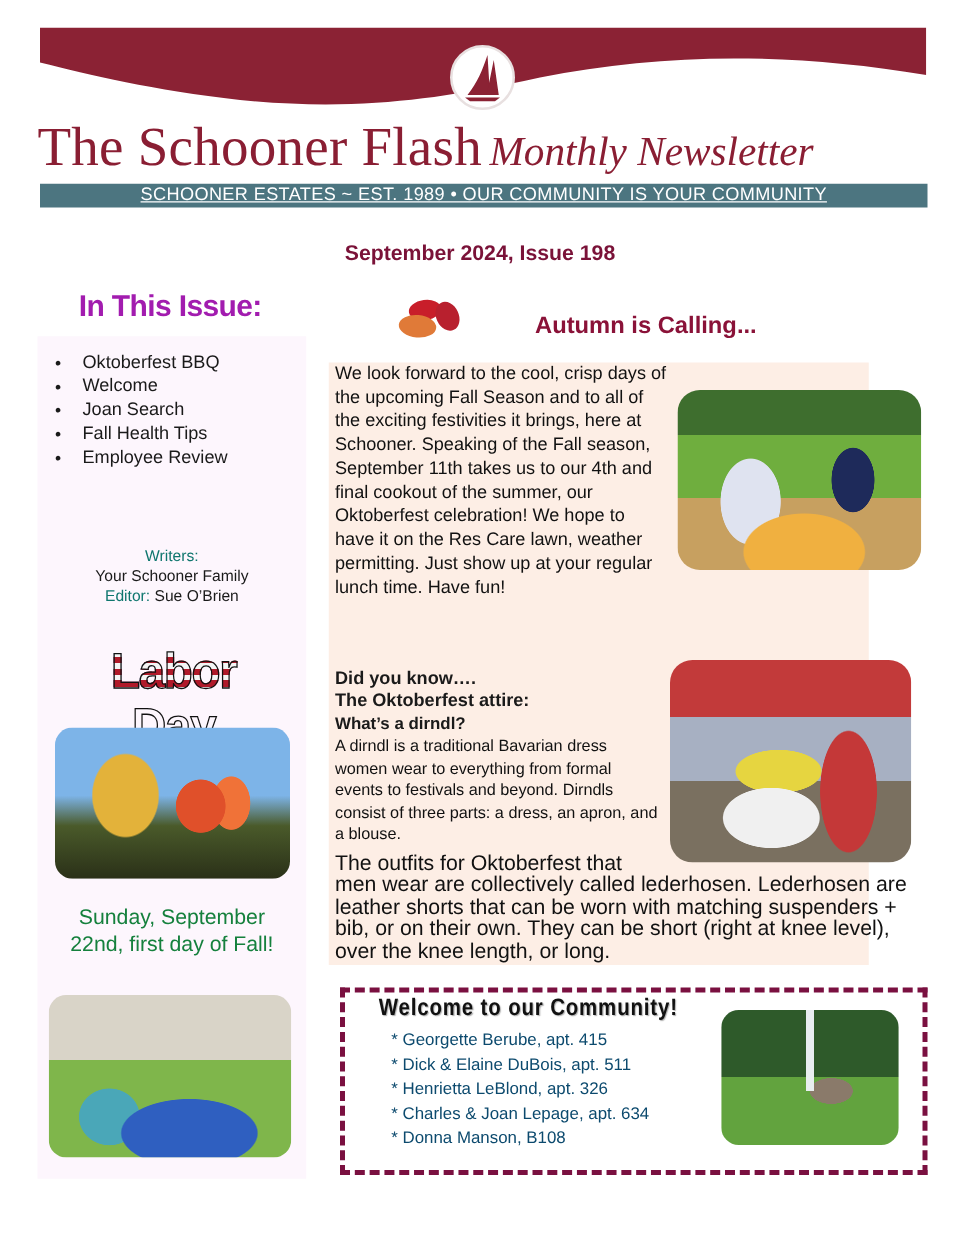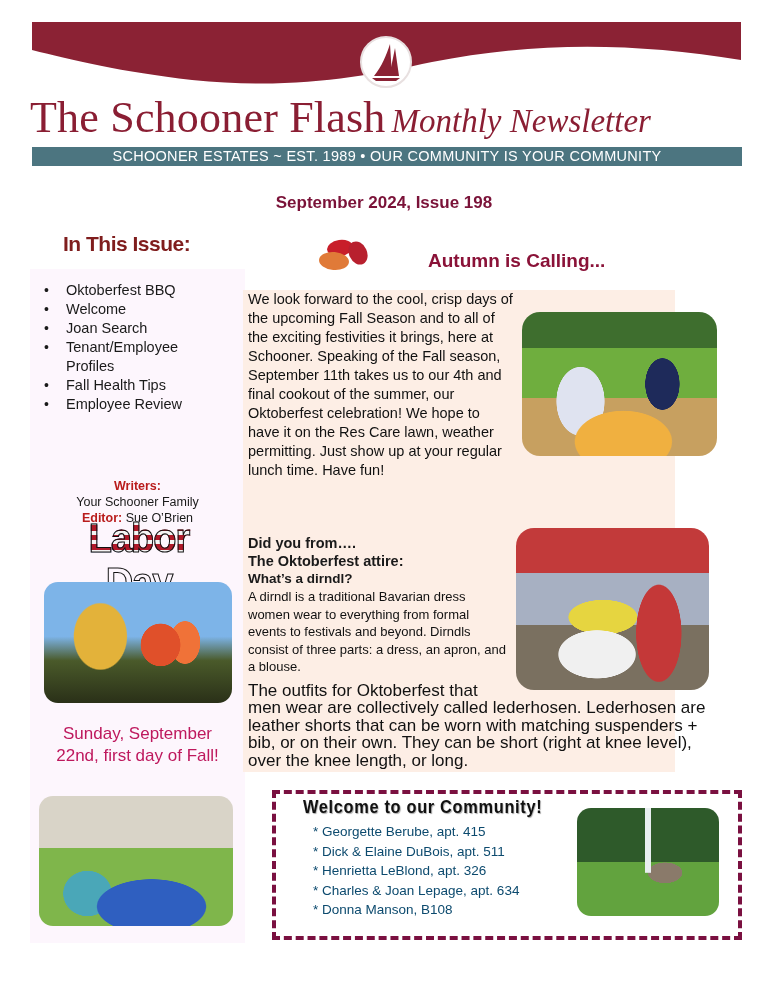--- a/index.html
+++ b/index.html
@@ -4,52 +4,52 @@
 <style>
   * { box-sizing: border-box; margin: 0; padding: 0; }
   html, body { width: 768px; height: 993px; background: #ffffff; overflow: hidden; }
   body { position: relative; font-family: "Liberation Sans", "DejaVu Sans", sans-serif; color: #1a1a1a; }
 
   .header-band { position: absolute; left: 32px; top: 22px; width: 709px; height: 70px; }
   .logo { position: absolute; left: 360px; top: 36px; width: 52px; height: 52px; border-radius: 50%; background: #fff; border: 2px solid #e8e0e0; }
   .masthead { position: absolute; left: 30px; top: 92px; width: 712px; height: 50px; white-space: nowrap; }
   .masthead .main { font-family: "Liberation Serif", "DejaVu Serif", serif; font-size: 44px; color: #8a1e33; letter-spacing: 0.2px; }
   .masthead .sub { font-family: "Liberation Serif", "DejaVu Serif", serif; font-size: 33px; font-style: italic; color: #8a1e33; margin-left: 6px; }
-  .tagline { position: absolute; left: 32px; top: 147px; width: 710px; height: 19px; background: #4c7580; color: #ffffff; font-size: 14.5px; text-align: center; line-height: 19px; letter-spacing: 0.3px; }
+  .tagline { position: absolute; left: 32px; top: 147px; width: 710px; height: 19px; background: #4c7580; color: #ffffff; font-size: 14.5px; text-align: center; line-height: 19px; letter-spacing: 0.3px; text-decoration: underline; }
 
   .issue { position: absolute; left: 0; top: 193px; width: 768px; text-align: center; font-size: 17px; font-weight: bold; color: #7a1238; }
 
-  .sidebar-title { position: absolute; left: 63px; top: 232px; font-size: 21px; font-weight: bold; color: #7f1d1d; letter-spacing: -0.5px; }
+  .sidebar-title { position: absolute; left: 63px; top: 232px; font-size: 24px; font-weight: bold; color: #a21caf; letter-spacing: -0.5px; }
   .sidebar { position: absolute; left: 30px; top: 269px; width: 215px; height: 674px; background: #fdf6fd; }
   .toc { position: absolute; left: 14px; top: 12px; list-style: none; font-size: 14.5px; line-height: 19px; }
   .toc li { position: relative; padding-left: 22px; }
   .toc li::before { content: "•"; position: absolute; left: 0; top: 0; font-size: 14px; }
   .credits { position: absolute; left: 0; top: 168px; width: 215px; text-align: center; font-size: 12.5px; line-height: 16px; }
-  .credits .lbl { color: #b91c1c; font-weight: bold; margin-top: 41px; }
+  .credits .lbl { color: #0f766e; font-weight: normal; }
   .labor-day { position: absolute; left: 22px; top: 248px; width: 174px; height: 42px; font-family: "Liberation Sans", sans-serif; font-weight: bold; font-size: 38px; letter-spacing: -1px; line-height: 42px; text-align: center; color: transparent;
     background: repeating-linear-gradient(180deg, #b01a2a 0 5px, #f4f4f4 5px 9px), linear-gradient(90deg, #1f2d6b 0 40%, transparent 40%);
     -webkit-background-clip: text; background-clip: text; -webkit-text-stroke: 1px #111; transform: scaleY(1.05); }
   .photo { position: absolute; border-radius: 14px; overflow: hidden; }
   .photo-autumn { left: 14px; top: 313px; width: 188px; height: 121px;
     background:
       radial-gradient(ellipse 28px 30px at 62% 52%, #e0502a 0 70%, transparent 72%),
       radial-gradient(ellipse 40px 50px at 30% 45%, #e3b23a 0 65%, transparent 68%),
       radial-gradient(ellipse 25px 35px at 75% 50%, #f07238 0 60%, transparent 62%),
       linear-gradient(180deg, #7db4e8 0 45%, #4a5a2a 65%, #2a3018 100%); }
-  .sunday { position: absolute; left: 0; top: 454px; width: 215px; text-align: center; font-size: 17px; line-height: 22px; color: #be185d; }
+  .sunday { position: absolute; left: 0; top: 454px; width: 215px; text-align: center; font-size: 17px; line-height: 22px; color: #15803d; }
   .photo-table { left: 9px; top: 527px; width: 194px; height: 130px;
     background:
       radial-gradient(ellipse 60px 30px at 58% 85%, #2f5fc0 0 90%, transparent 92%),
       radial-gradient(ellipse 30px 28px at 25% 75%, #4aa7b8 0 80%, transparent 82%),
       linear-gradient(180deg, #d9d4c8 0 40%, #7fb64b 40% 100%); }
 
   .leaves { position: absolute; left: 312px; top: 236px; width: 60px; height: 36px; }
   .autumn-title { position: absolute; left: 428px; top: 250px; font-size: 19px; font-weight: bold; color: #8a1238; }
 
-  .article { position: absolute; left: 243px; top: 290px; width: 432px; height: 482px; background: #fdeee5; }
+  .article { position: absolute; left: 263px; top: 290px; width: 432px; height: 482px; background: #fdeee5; }
   .article p { font-size: 14.5px; line-height: 19px; color: #111; }
   .p1 { position: absolute; left: 5px; top: 0px; width: 475px; }
   .float-pic1 { float: right; width: 195px; height: 144px; margin: 22px 6px 4px 8px; border-radius: 18px;
     background:
       radial-gradient(ellipse 60px 38px at 52% 90%, #f0b040 0 80%, transparent 82%),
       radial-gradient(ellipse 28px 40px at 30% 62%, #dfe3f0 0 85%, transparent 87%),
       radial-gradient(ellipse 20px 30px at 72% 50%, #1e2a5a 0 85%, transparent 87%),
       linear-gradient(180deg, #3e6e2e 0 25%, #6fae3e 25% 60%, #c7a060 60%); filter: blur(0.3px); }
   .did-you-know { position: absolute; left: 5px; top: 244px; width: 475px; }
   .dyk-h { font-size: 14.5px; font-weight: bold; line-height: 18px; }
@@ -87,21 +87,20 @@
 </div>
 <div class="tagline">SCHOONER ESTATES ~ EST. 1989 • OUR COMMUNITY IS YOUR COMMUNITY</div>
 <div class="issue">September 2024, Issue 198</div>
 
 <div class="sidebar-title">In This Issue:</div>
 <div class="sidebar">
   <ul class="toc">
     <li>Oktoberfest BBQ</li>
     <li>Welcome</li>
     <li>Joan Search</li>
-    <li style="width:140px">Tenant/Employee Profiles</li>
     <li>Fall Health Tips</li>
     <li>Employee Review</li>
   </ul>
   <div class="credits">
     <div class="lbl">Writers:</div>
     <div>Your Schooner Family</div>
     <div><span class="lbl">Editor:</span> <span>Sue O’Brien</span></div>
   </div>
   <div class="labor-day">Labor Day</div>
   <div class="photo photo-autumn"></div>
@@ -116,21 +115,21 @@
 </svg>
 <div class="autumn-title">Autumn is Calling...</div>
 
 <div class="article">
   <div class="p1">
     <div class="float-pic1"></div>
     <p>We look forward to the cool, crisp days of the upcoming Fall Season and to all of the exciting festivities it brings, here at Schooner.  Speaking of the Fall season, September 11th takes us to our 4th and final cookout of the summer, our Oktoberfest celebration!  We hope to have it on the Res Care lawn, weather permitting.  Just show up at your regular lunch time.  Have fun!</p>
   </div>
   <div class="did-you-know">
     <div class="float-pic2"></div>
-    <div class="dyk-h">Did you from….</div>
+    <div class="dyk-h">Did you know….</div>
     <div class="dyk-h">The Oktoberfest attire:</div>
     <div class="dyk-h" style="font-size:13.5px">What’s a dirndl?</div>
     <p style="font-size:13px;line-height:17.5px;margin-bottom:6px">A dirndl is a traditional Bavarian dress women wear to everything from formal events to festivals and beyond. Dirndls consist of three parts: a dress, an apron, and a blouse.</p>
     <p style="font-size:17px;line-height:17.5px">The outfits for Oktoberfest that men wear are collectively called lederhosen. Lederhosen are leather shorts that can be worn with matching suspenders + bib, or on their own. They can be short (right at knee level), over the knee length, or long.</p>
   </div>
 </div>
 
 <div class="welcome-box"></div>
 <div class="welcome-title">Welcome to our Community!</div>
 <ul class="welcome-list">

